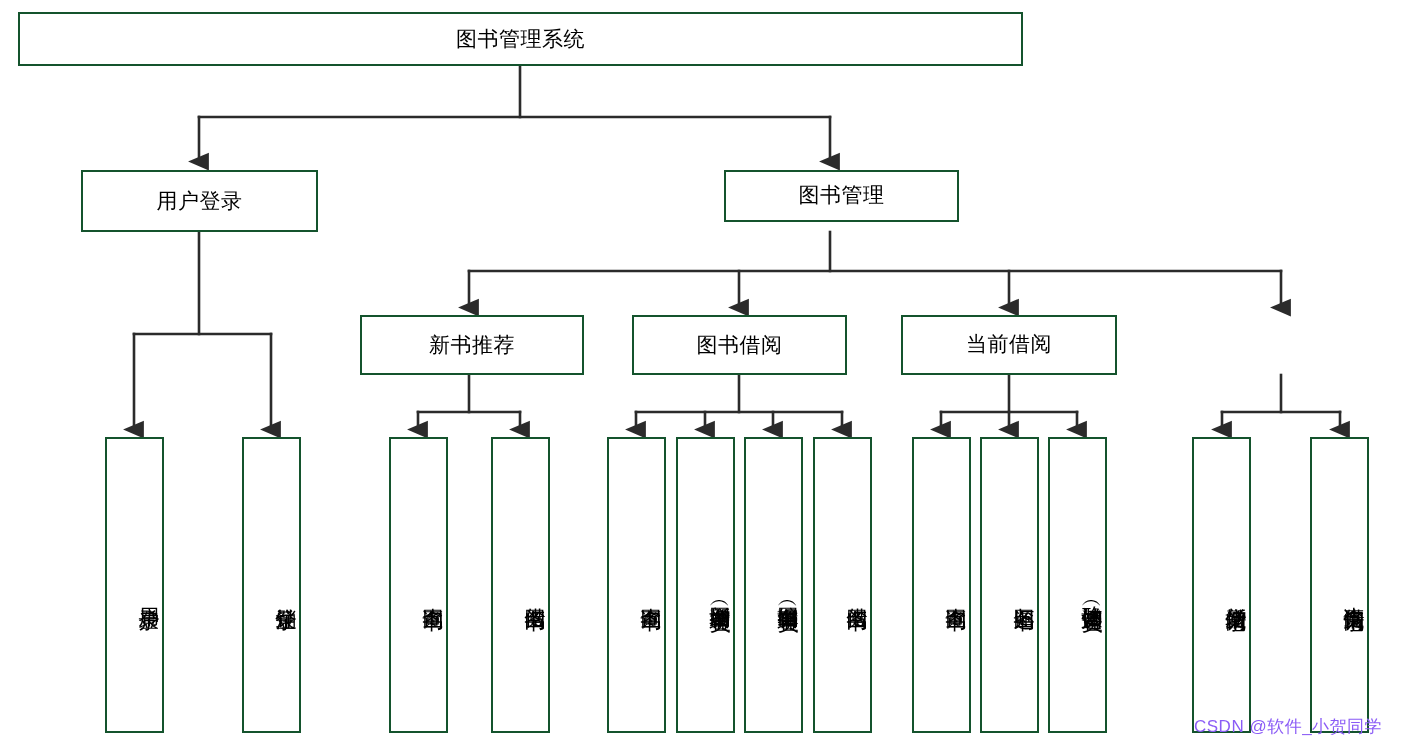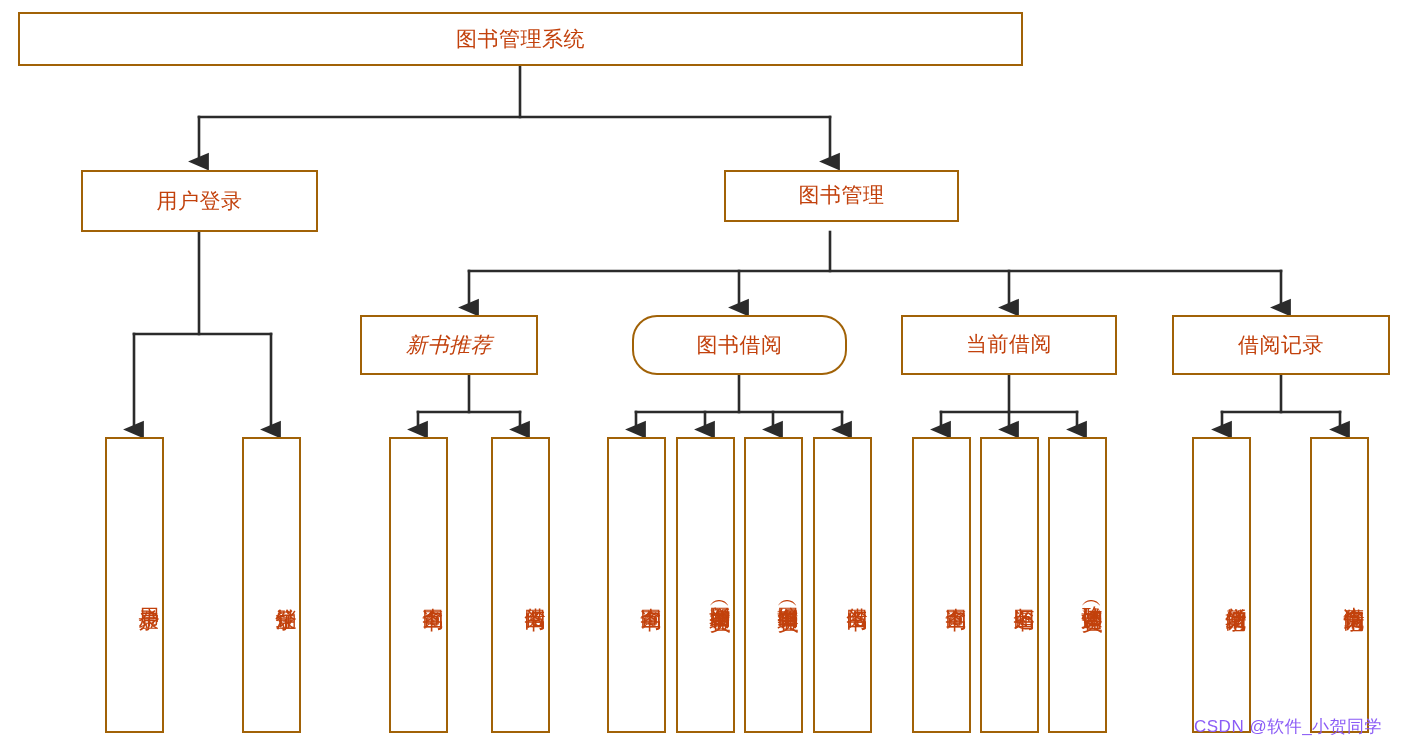--- a/index.html
+++ b/index.html
@@ -22,26 +22,26 @@
     position: absolute;
     left: 0;
     top: 0;
     width: 1405px;
     height: 747px;
     pointer-events: none;
   }
   .node {
     position: absolute;
     box-sizing: border-box;
-    border: 2px solid #a16207;
+    border: 2px solid #14532d;
     background: #ffffff;
     display: flex;
     align-items: center;
     justify-content: center;
-    color: #c2410c;
+    color: #000000;
     text-align: center;
   }
   .node-h {
     font-size: 21px;
     letter-spacing: 0.5px;
     line-height: 1.2;
     white-space: nowrap;
   }
   .node-v {
     writing-mode: vertical-rl;
@@ -128,35 +128,32 @@
   </div>
 
   <div class="node node-h" style="left:81px; top:170px; width:237px; height:62px;">
     <span>用户登录</span>
   </div>
 
   <div class="node node-h" style="left:724px; top:170px; width:235px; height:52px;font-family:Liberation Serif, serif;">
     <span>图书管理</span>
   </div>
 
-  <div class="node node-h" style="left:360px; top:315px; width:178px; height:60px;font-style:italic;">
+  <div class="node node-h" style="left:360px; top:315px; width:224px; height:60px;">
     <span>新书推荐</span>
   </div>
 
-  <div class="node node-h" style="left:632px; top:315px; width:215px; height:60px;border-radius:25px;">
+  <div class="node node-h" style="left:632px; top:315px; width:215px; height:60px;">
     <span>图书借阅</span>
   </div>
 
   <div class="node node-h" style="left:901px; top:315px; width:216px; height:60px;font-family:Liberation Serif, serif;">
     <span>当前借阅</span>
   </div>
 
-  <div class="node node-h" style="left:1172px; top:315px; width:218px; height:60px;">
-    <span>借阅记录</span>
-  </div>
 
   <div class="node node-v" style="left:105px; top:437px; width:59px; height:296px;">
     <span class="vlabel">用户登录</span>
   </div>
 
   <div class="node node-v" style="left:242px; top:437px; width:59px; height:296px;">
     <span class="vlabel">注销登录</span>
   </div>
 
   <div class="node node-v" style="left:389px; top:437px; width:59px; height:296px;">

